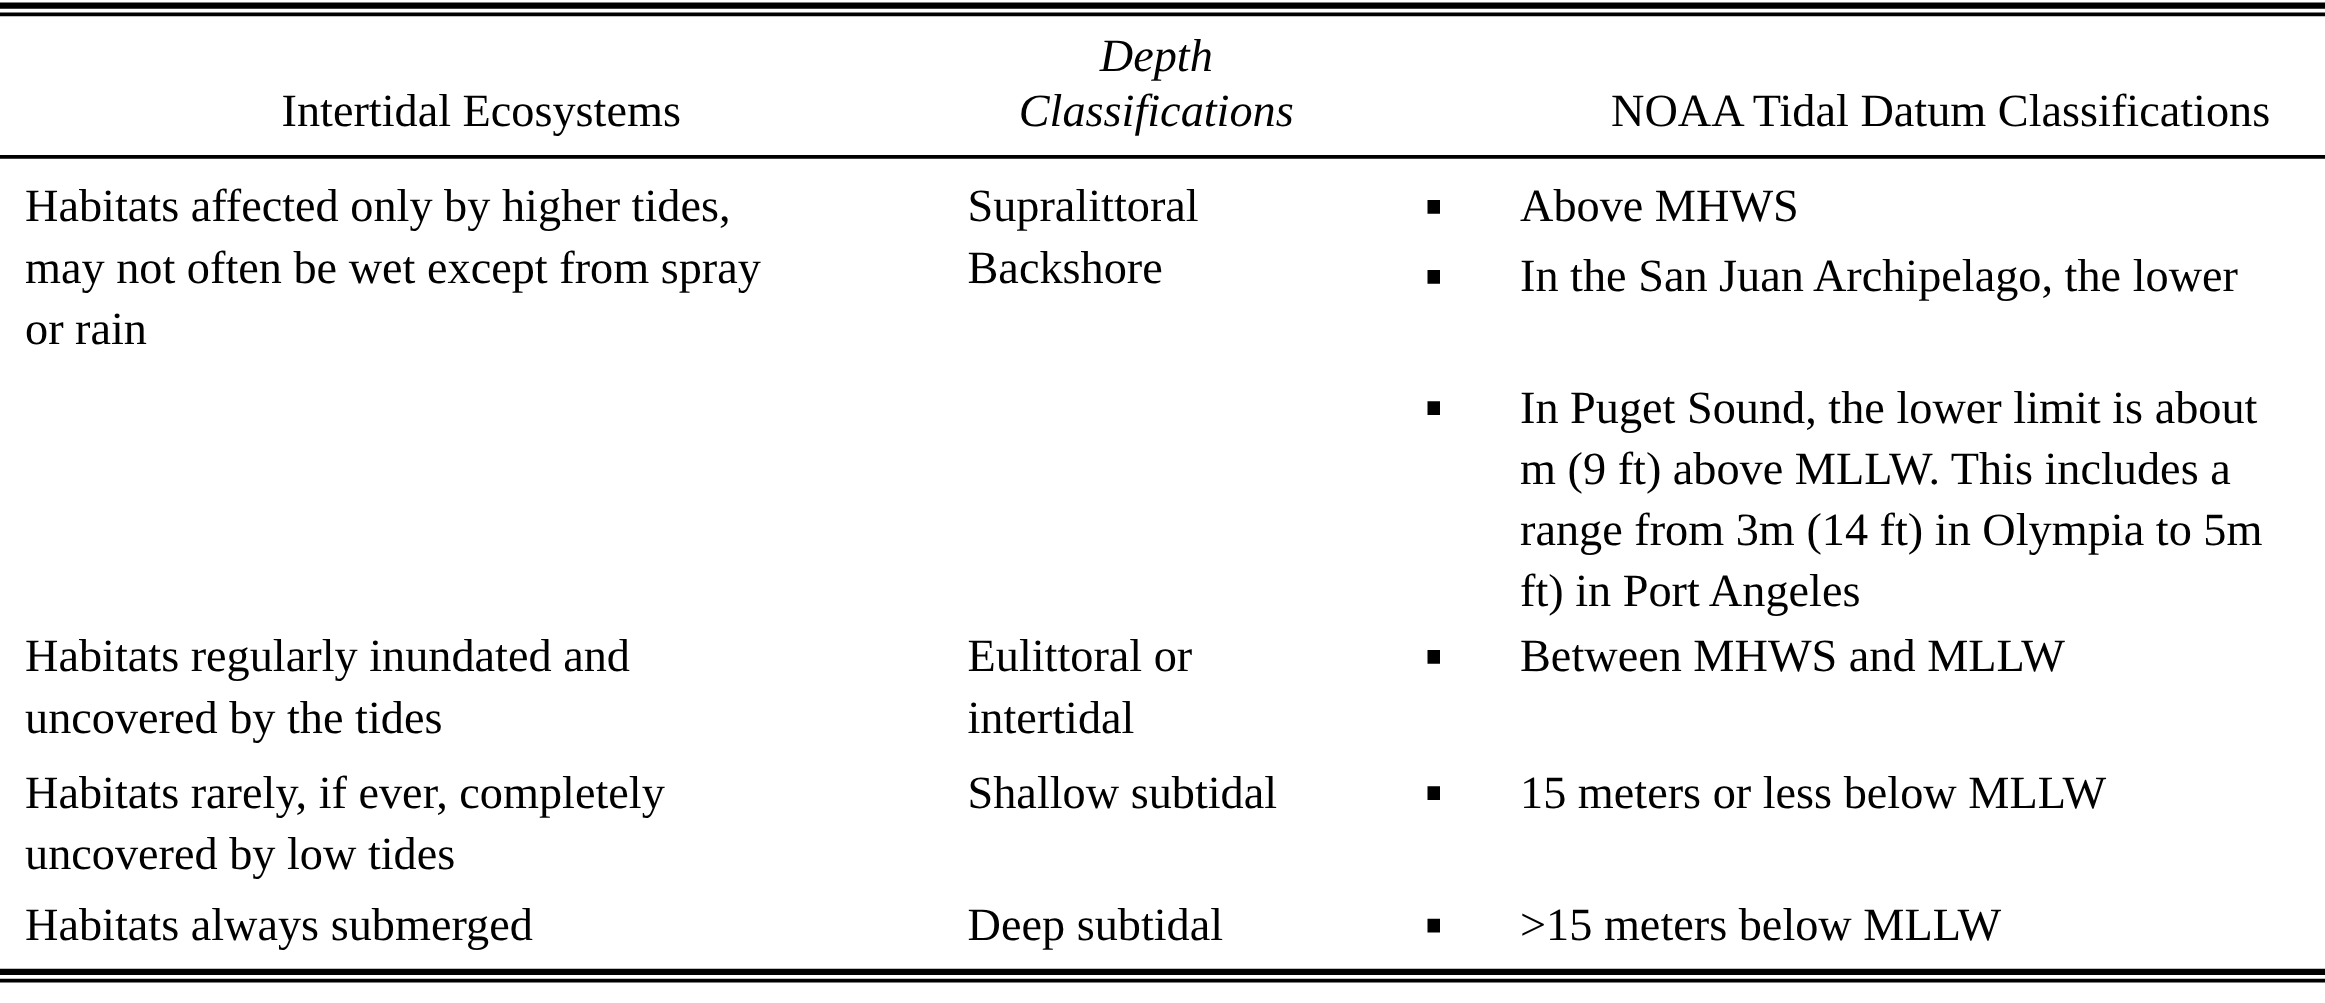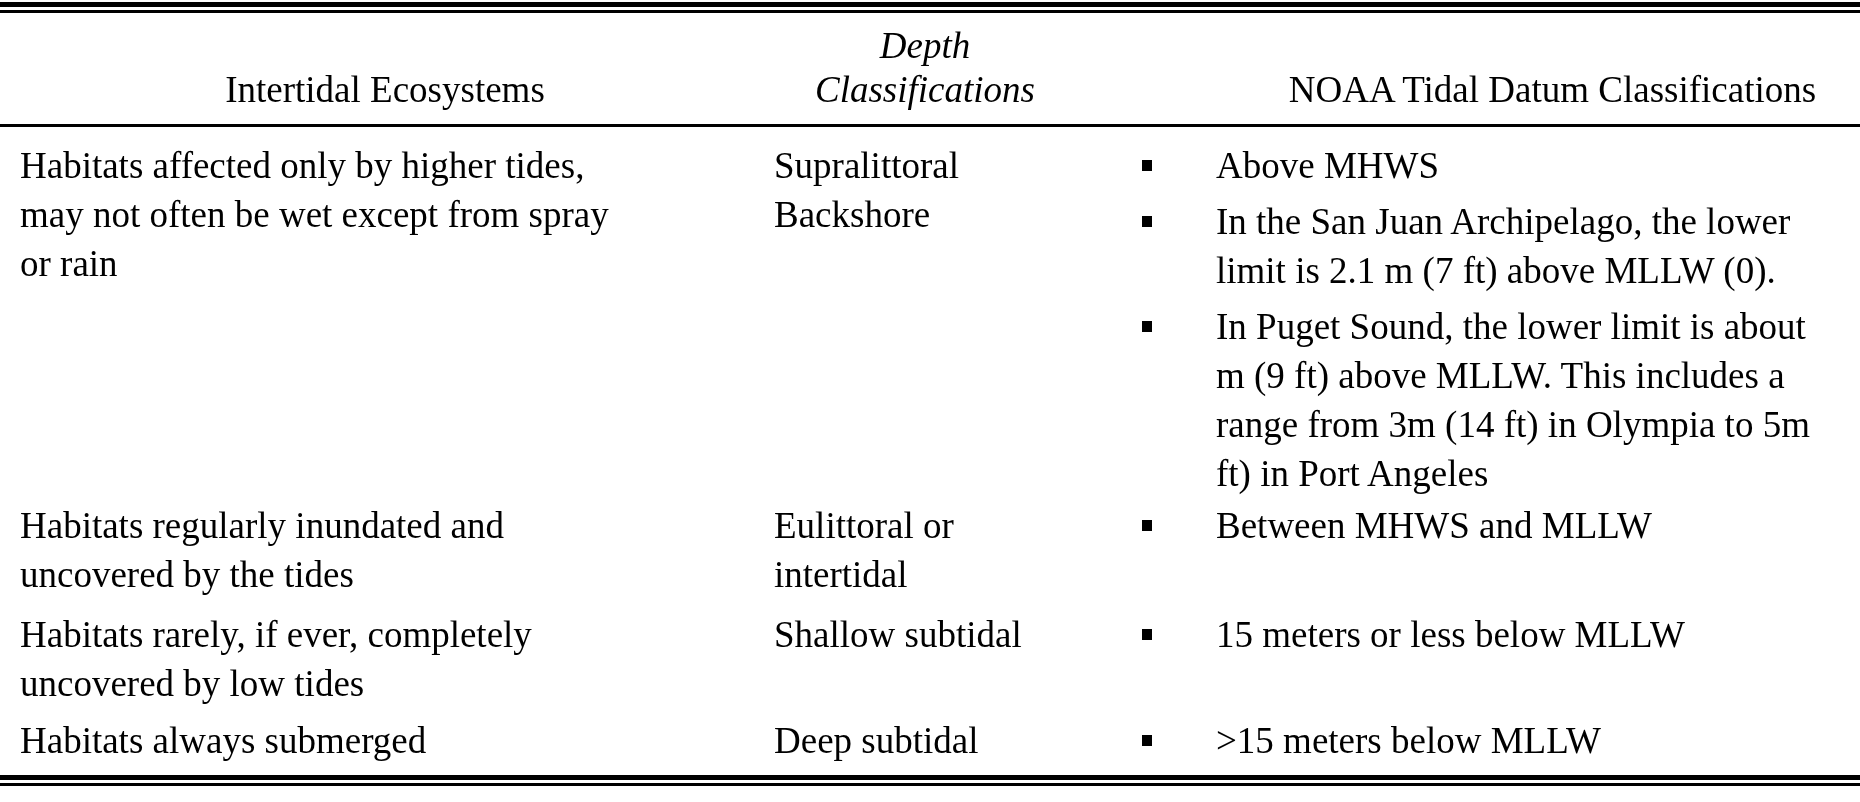--- a/index.html
+++ b/index.html
@@ -57,21 +57,20 @@
   <div class="bullet-row" style="top:141px">
     <span class="sq"></span>
     <div class="btxt">
       <div>Above MHWS</div>
     </div>
   </div>
   <div class="bullet-row" style="top:197px">
     <span class="sq"></span>
     <div class="btxt">
       <div>In the San Juan Archipelago, the lower</div>
-      <div>limit is 2.1 m (7 ft) above MLLW (0).</div>
     </div>
   </div>
   <div class="bullet-row" style="top:302px">
     <span class="sq"></span>
     <div class="btxt">
       <div>In Puget Sound, the lower limit is about</div>
       <div>m (9 ft) above MLLW. This includes a</div>
       <div>range from 3m (14 ft) in Olympia to 5m</div>
       <div>ft) in Port Angeles</div>
     </div>

